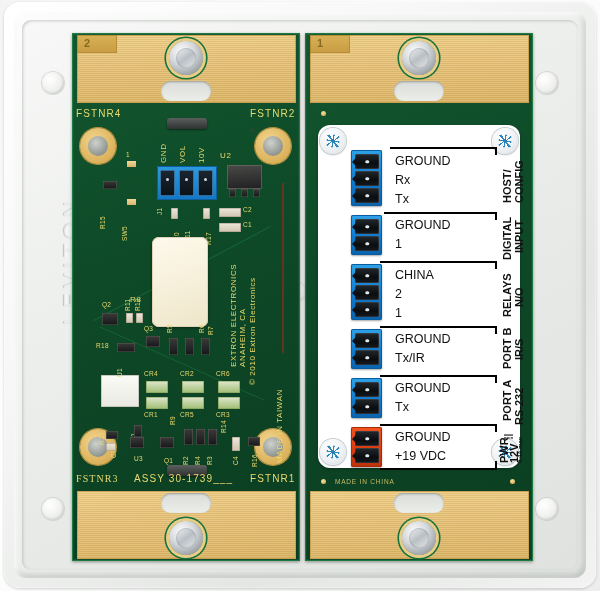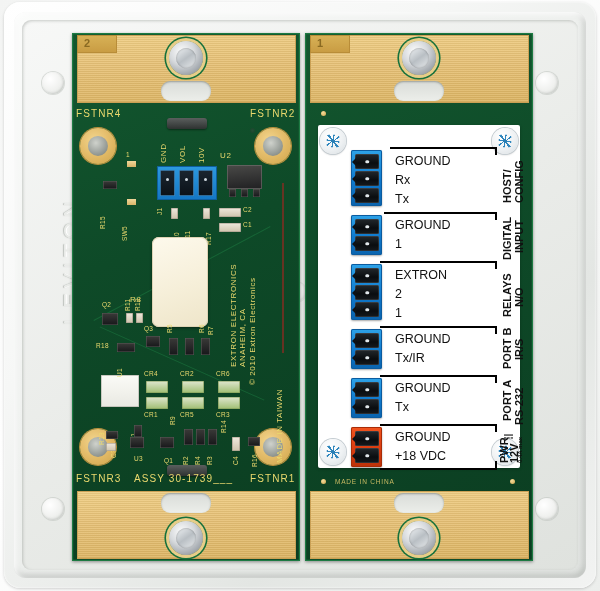--- a/index.html
+++ b/index.html
@@ -102,21 +102,21 @@
   .hdr-cell{position:absolute;background:linear-gradient(180deg,#1b2630,#0b1118);
        box-shadow:inset 0 0 0 .8px #3f87bd;}
   .hdr-dot{position:absolute;width:3px;height:3px;border-radius:50%;
        background:#cfd8de;}
 
   .grey-tab{position:absolute;border-radius:3px;
        background:linear-gradient(180deg,#5b5f5e,#2e3231);
        box-shadow:0 1px 2px rgba(0,0,0,.45);}
 
   
-  .labelpanel{position:absolute;background:#ffffff;border-radius:2px;
+  .labelpanel{position:absolute;background:#ffffff;border-radius:12px;
        box-shadow:0 1px 3px rgba(0,0,0,.28);}
   .torx{position:absolute;width:26px;height:26px;border-radius:50%;
        background:radial-gradient(circle at 38% 32%,#ffffff,#eef1f3 55%,#d7dde1 100%);
        box-shadow:0 0 0 1px #c4ccd1, 0 1px 2px rgba(0,0,0,.22);}
   .torx::after{content:"";position:absolute;left:50%;top:50%;width:13px;height:13px;
        transform:translate(-50%,-50%);
        background:
         radial-gradient(circle at 50% 50%, #2a7fb5 0 22%, transparent 23%),
         conic-gradient(from 0deg,
           #2f86bd 0deg 18deg, transparent 18deg 45deg,
@@ -198,21 +198,21 @@
     <div class="trace" style="left:20px;top:330px;width:180px;height:1px;transform:rotate(24deg);"></div>
     <div class="trace-red" style="left:210px;top:150px;width:1.5px;height:170px;"></div>
 
     <div class="eyelet" style="left:8px;top:95px;width:36px;height:36px;"></div>
     <span class="silk" style="left:4px;top:75px;">FSTNR4</span>
 
     <div class="eyelet" style="left:183px;top:95px;width:36px;height:36px;"></div>
     <span class="silk" style="left:178px;top:75px;">FSTNR2</span>
 
     <div class="eyelet" style="left:8px;top:396px;width:36px;height:36px;"></div>
-    <span class="silk" style="left:4px;top:440px;">FSTNR3</span>
+    <span class="silk" style="left:4px;top:440px;font-family:Liberation Serif, serif;">FSTNR3</span>
 
     <div class="eyelet" style="left:183px;top:396px;width:36px;height:36px;"></div>
     <span class="silk" style="left:178px;top:440px;">FSTNR1</span>
 
     <div class="grey-tab" style="left:95px;top:85px;width:40px;height:11px;"></div>
     <div class="grey-tab" style="left:95px;top:432px;width:40px;height:11px;"></div>
     <div class="goldvia" style="left:178px;top:95px;opacity:.6;background:radial-gradient(circle,#30513c,#1c3b2a);"></div>
     <div class="goldvia" style="left:42px;top:400px;opacity:.6;background:radial-gradient(circle,#30513c,#1c3b2a);"></div>
 
     <span class="silk" style="left:62px;top:440px;">ASSY 30-1739___</span>
@@ -393,21 +393,21 @@
       <div class="tcell" style="top:4px;height:15px;">
           <span class="tdot"></span>
         </div>
       <div class="tcell" style="top:21px;height:15px;">
           <span class="tdot"></span>
         </div>
       <div class="tcell" style="top:38px;height:15px;">
           <span class="tdot"></span>
         </div>
     </div>
-    <span class="lbl" style="left:77px;top:143px;">EXTRON</span>
+    <span class="lbl" style="left:77px;top:143px;">CHINA</span>
     <span class="lbl" style="left:77px;top:162px;">2</span>
     <span class="lbl" style="left:77px;top:181px;">1</span>
     <span class="grp" style="left:183px;top:192px;">RELAYS</span>
     <span class="grp" style="left:195px;top:182px;">N/O</span>
 
     <div class="rowrule" style="left:62px;top:201px;width:117px;"></div>
     <div class="tick" style="left:177px;top:201px;height:8px;"></div>
     <div class="term blue" style="left:33px;top:204px;width:31px;height:40px;">
       <div class="tcell" style="top:4px;height:15px;">
           <span class="tdot"></span>
@@ -440,21 +440,21 @@
     <div class="tick" style="left:177px;top:299px;height:8px;"></div>
     <div class="term orange" style="left:33px;top:302px;width:31px;height:40px;">
       <div class="tcell" style="top:4px;height:15px;">
           <span class="tdot"></span>
         </div>
       <div class="tcell" style="top:21px;height:15px;">
           <span class="tdot"></span>
         </div>
     </div>
     <span class="lbl" style="left:77px;top:305px;">GROUND</span>
-    <span class="lbl" style="left:77px;top:324px;">+18 VDC</span>
+    <span class="lbl" style="left:77px;top:324px;">+19 VDC</span>
     <span class="grp" style="left:180px;top:338px;">PWR</span>
     <span class="grp" style="left:190px;top:338px;">12V</span>
     <span class="grp-tiny" style="left:199px;top:338px;">0.4A max</span>
 
     <svg style="position:absolute;left:186px;top:307px;" width="9" height="9" viewBox="0 0 9 9">
       <rect x="0" y="2.5" width="9" height="1.1" fill="#111"></rect>
       <rect x="0" y="5.4" width="2.4" height="1.1" fill="#111"></rect>
       <rect x="3.3" y="5.4" width="2.4" height="1.1" fill="#111"></rect>
       <rect x="6.6" y="5.4" width="2.4" height="1.1" fill="#111"></rect>
     </svg>

